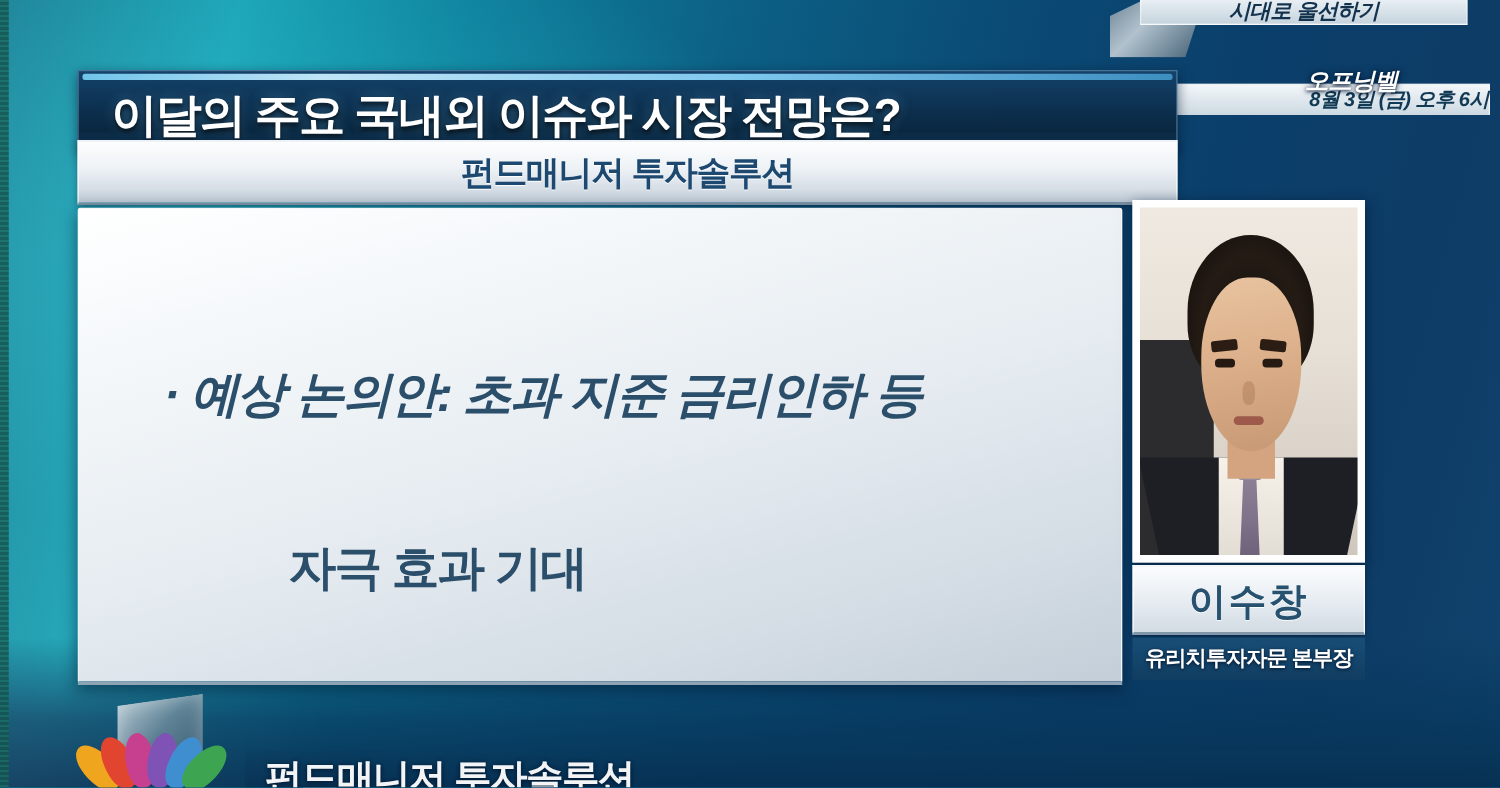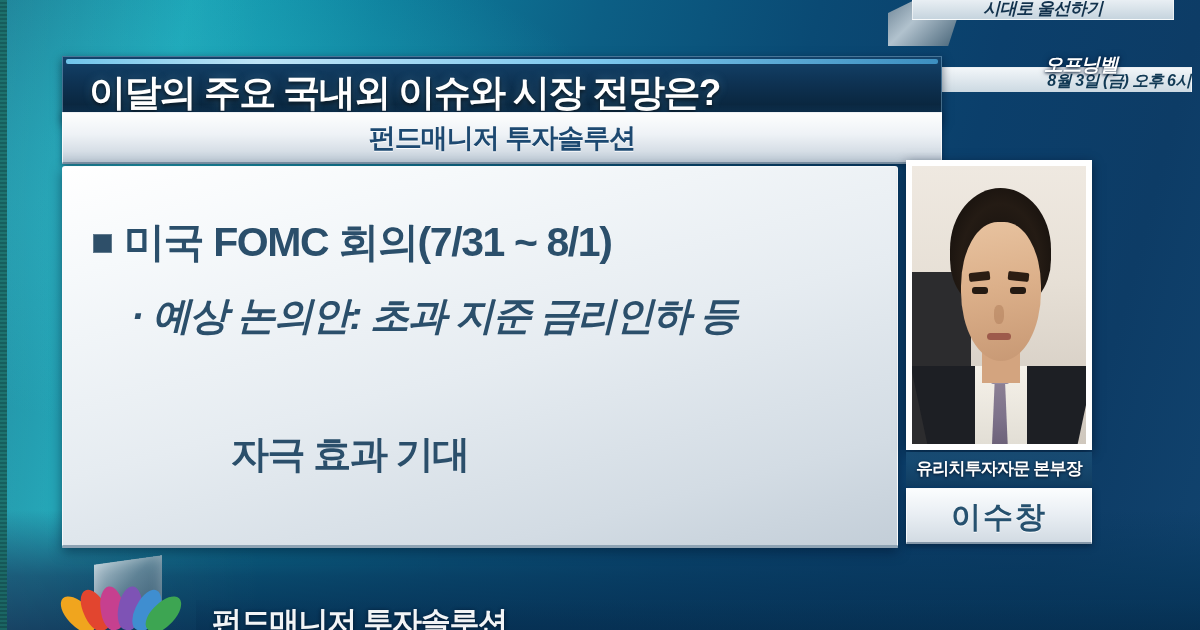--- a/index.html
+++ b/index.html
@@ -254,21 +254,20 @@
   <div id="headline-accent"></div>
   <div id="headline-text">이달의 주요 국내외 이슈와 시장 전망은?</div>
 </div>
 
 <div id="subbar">
   <div id="subbar-text">펀드매니저 투자솔루션</div>
 </div>
 
 <div id="panel">
   <div id="panel-lines">
-    <div class="cline" id="line-1"><span class="sq"></span><span>미국 FOMC 회의(7/31 ~ 8/1)</span></div>
     <div class="cline" id="line-2">· 예상 논의안: 초과 지준 금리인하 등</div>
     <div class="cline" id="line-4">자극 효과 기대</div>
   </div>
 </div>
 
 <div id="guest">
   <div id="guest-photo-frame">
     <div id="guest-photo">
       <div class="ph-bgleft"></div>
       <div class="ph-suitL"></div>
@@ -280,25 +279,25 @@
       <div class="ph-hair"></div>
       <div class="ph-face"></div>
       <div class="ph-brow l"></div>
       <div class="ph-brow r"></div>
       <div class="ph-eye l"></div>
       <div class="ph-eye r"></div>
       <div class="ph-nose"></div>
       <div class="ph-mouth"></div>
     </div>
   </div>
+  <div id="guest-name-plate">
+    <div id="guest-name">이수창</div>
+  </div>
   <div id="guest-title-bar">
     <div id="guest-title">유리치투자자문 본부장</div>
-  </div>
-  <div id="guest-name-plate">
-    <div id="guest-name">이수창</div>
   </div>
 </div>
 
 <div id="logo">
   <div id="logo-cube"></div>
   <div class="pet p1"></div>
   <div class="pet p2"></div>
   <div class="pet p3"></div>
   <div class="pet p4"></div>
   <div class="pet p5"></div>

